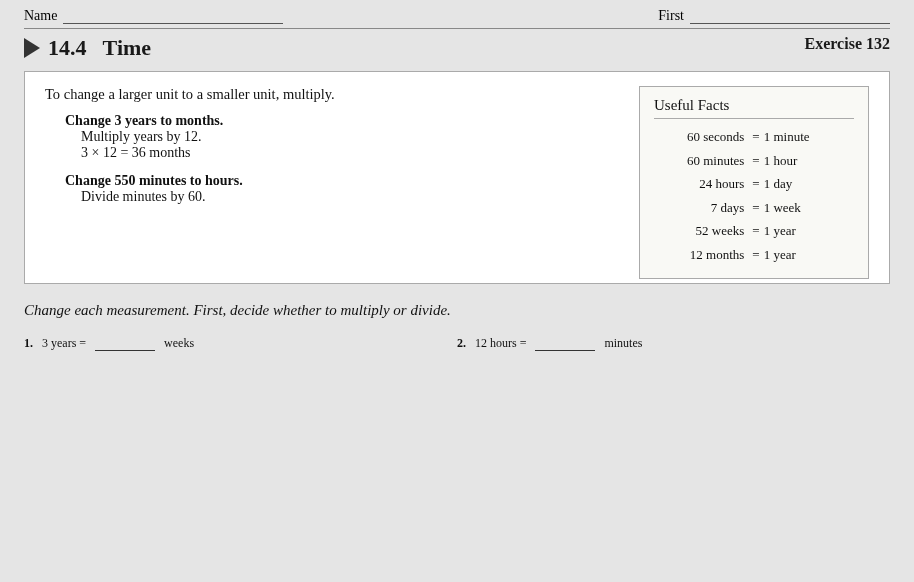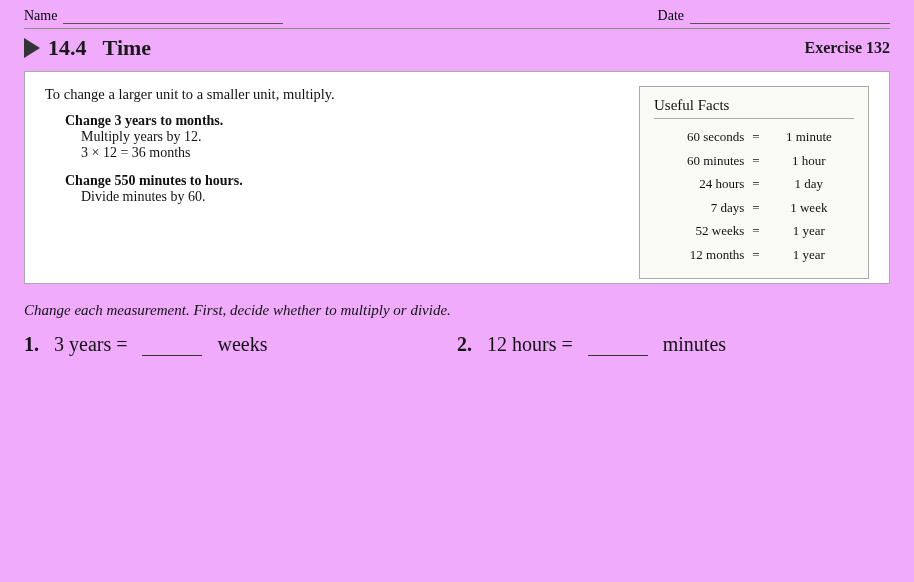--- a/index.html
+++ b/index.html
@@ -8,21 +8,21 @@
       background: #d0cfc8;
       font-family: 'Times New Roman', Times, serif;
       width: 914px;
       min-height: 582px;
       padding: 0;
       position: relative;
       overflow: hidden;
     }
 
     .page {
-      background: #f0abfc;
+      background: #e5e5e5;
       width: 914px;
       min-height: 582px;
       padding: 8px 24px 20px 24px;
       position: relative;
     }
 
     .header-row {
       display: flex;
       justify-content: space-between;
       align-items: flex-end;
@@ -59,21 +59,20 @@
     .date-line .underline {
       display: inline-block;
       width: 200px;
       border-bottom: 1px solid #555;
       height: 16px;
     }
 
     .title-row {
       display: flex;
       justify-content: space-between;
-      align-items: center;
       margin-bottom: 10px;
     }
 
     .title-left {
       display: flex;
       align-items: center;
       gap: 8px;
     }
 
     .triangle-icon {
@@ -179,39 +178,38 @@
       text-align: right;
       padding-right: 4px;
     }
 
     .fact-eq {
       padding: 0 4px;
     }
 
     .fact-right {
       flex: 1;
-      text-align: center;
     }
 
     .instructions {
       font-size: 15px;
       color: #111;
       margin-bottom: 14px;
       font-style: italic;
     }
 
     .problems-row {
       display: flex;
       gap: 0;
       align-items: flex-end;
     }
 
     .problem {
       flex: 1;
-      font-size: 20px;
+      font-size: 12px;
       color: #111;
     }
 
     .problem-num {
       font-weight: bold;
     }
 
     .blank {
       display: inline-block;
       width: 60px;
@@ -224,21 +222,21 @@
 <body>
 
 <div class="page">
 
   <div class="header-row">
     <div class="name-line">
       <span class="label">Name</span>
       <span class="underline"></span>
     </div>
     <div class="date-line">
-      <span class="label">Date</span>
+      <span class="label">First</span>
       <span class="underline"></span>
     </div>
   </div>
 
   <div class="title-row">
     <div class="title-left">
       <span class="triangle-icon"></span>
       <span class="title-text">
         <span>14.4</span>
         &nbsp;

